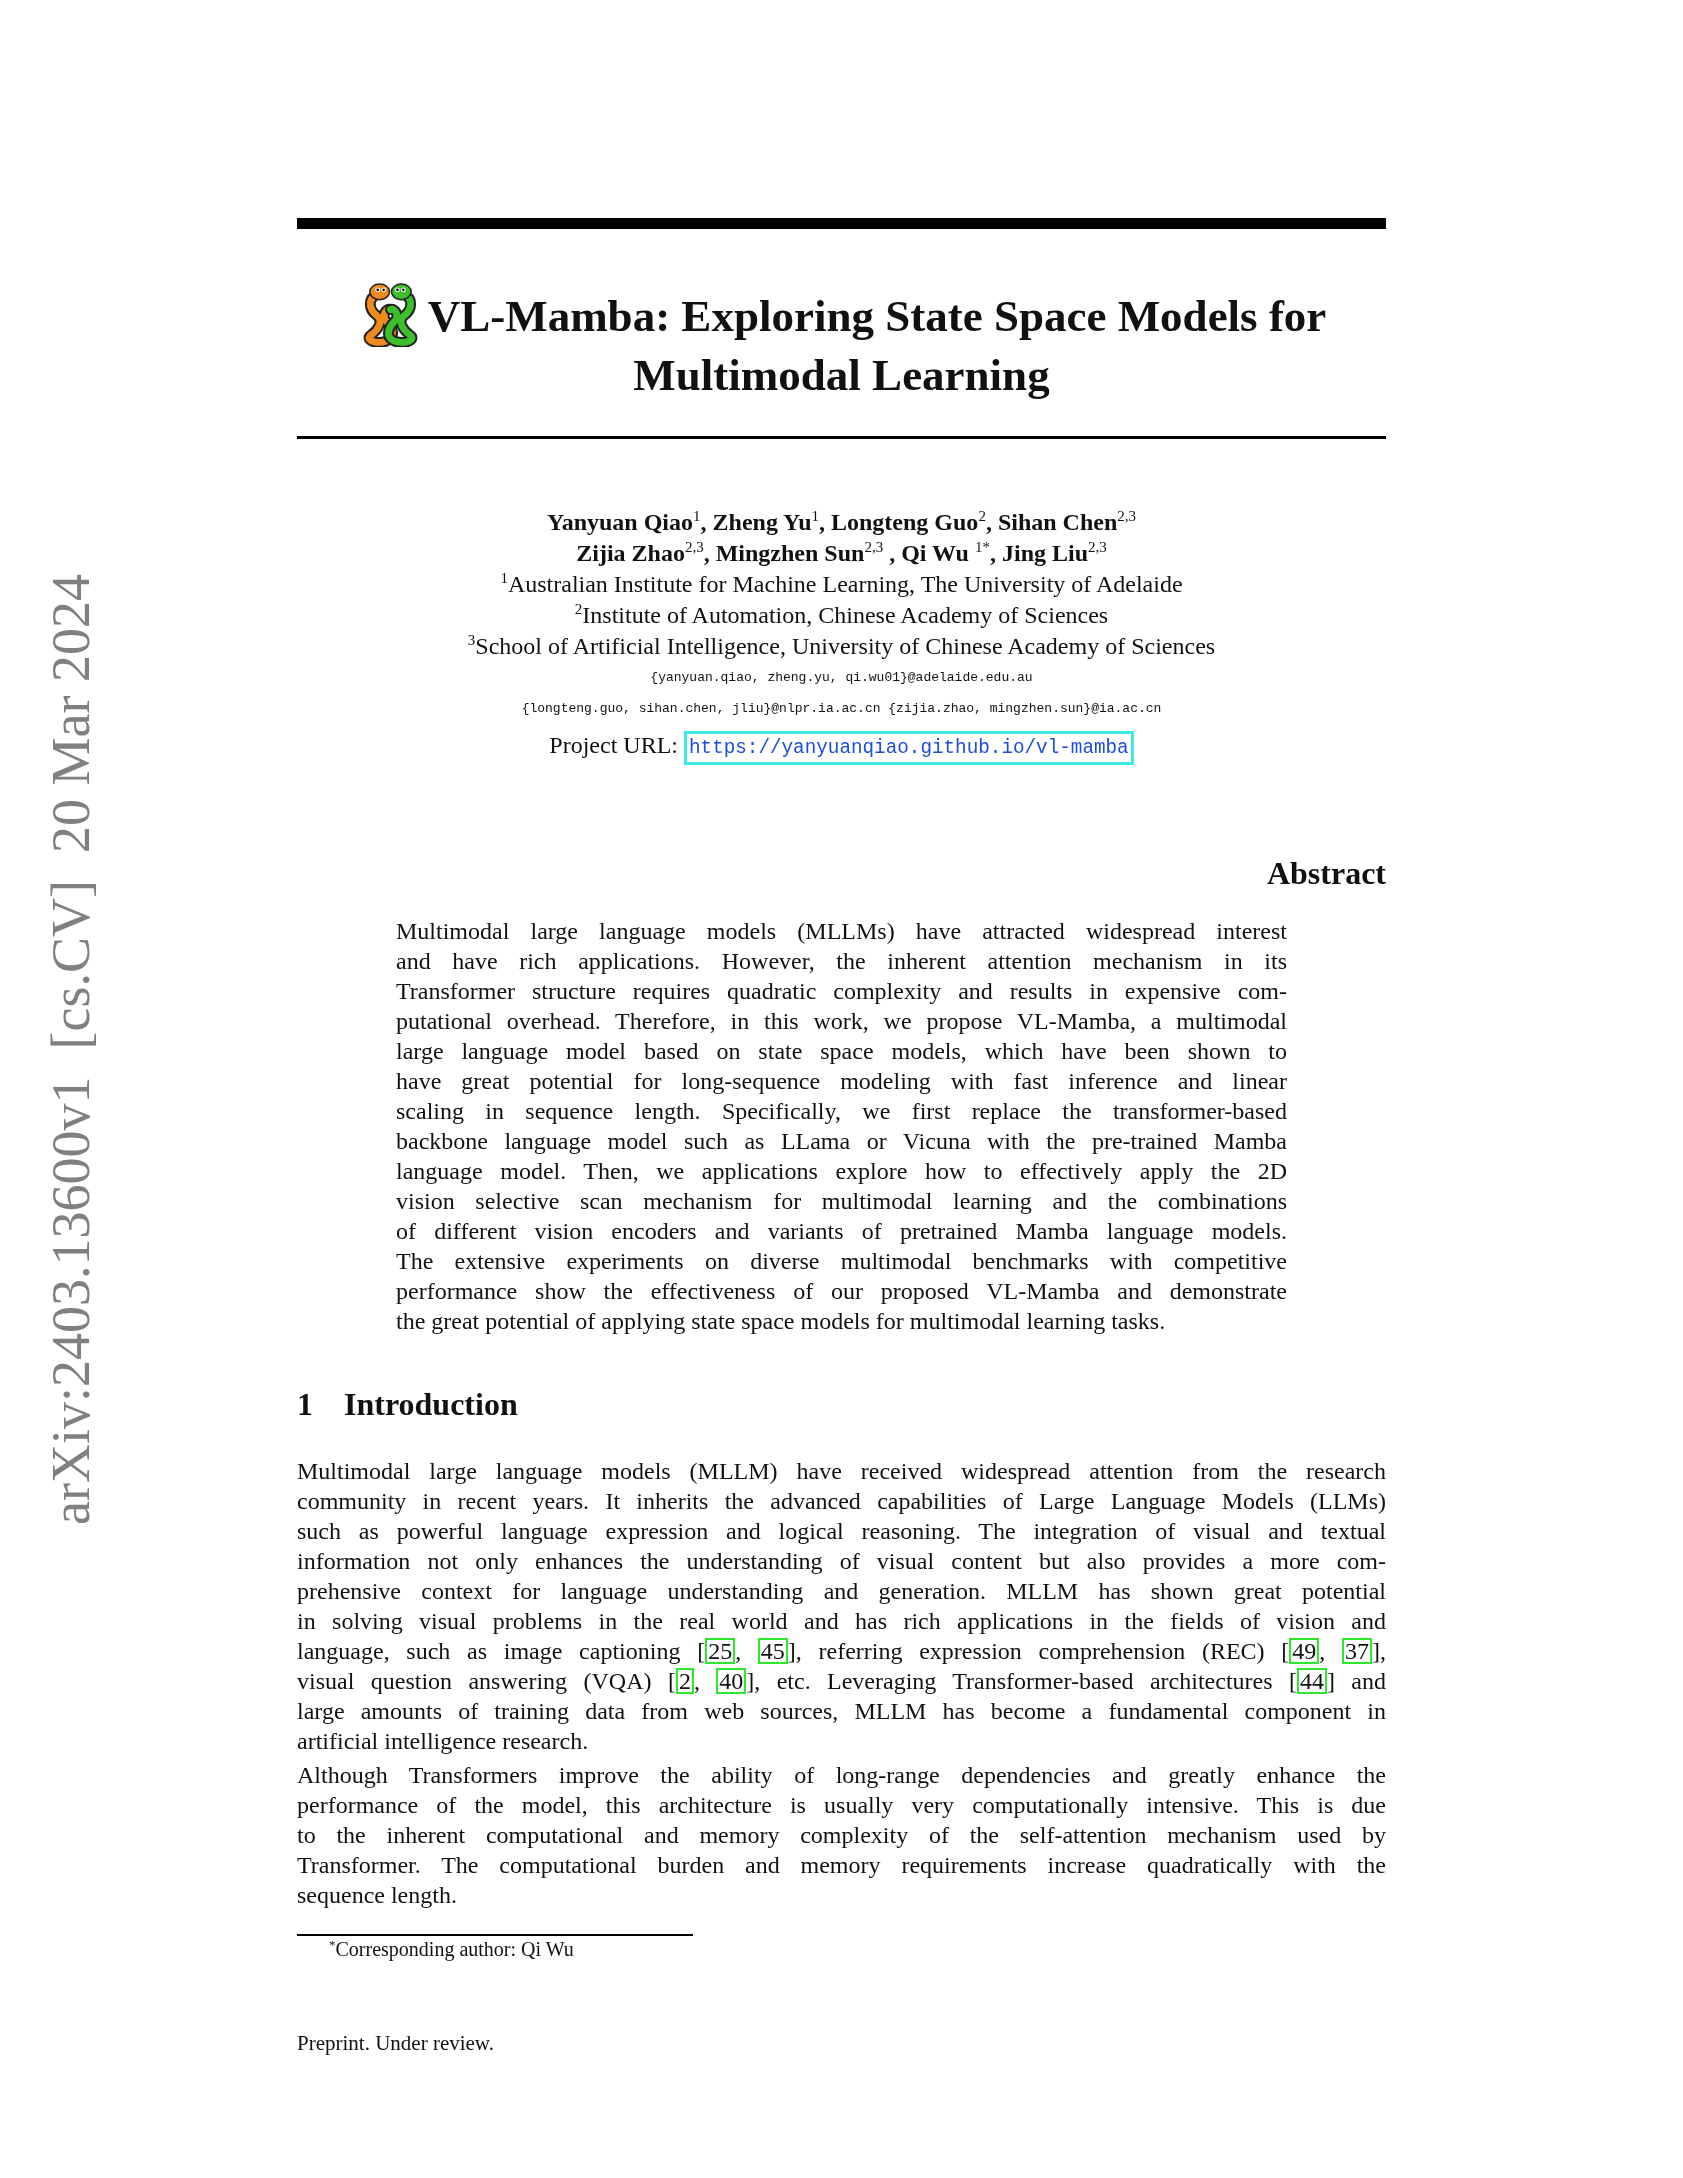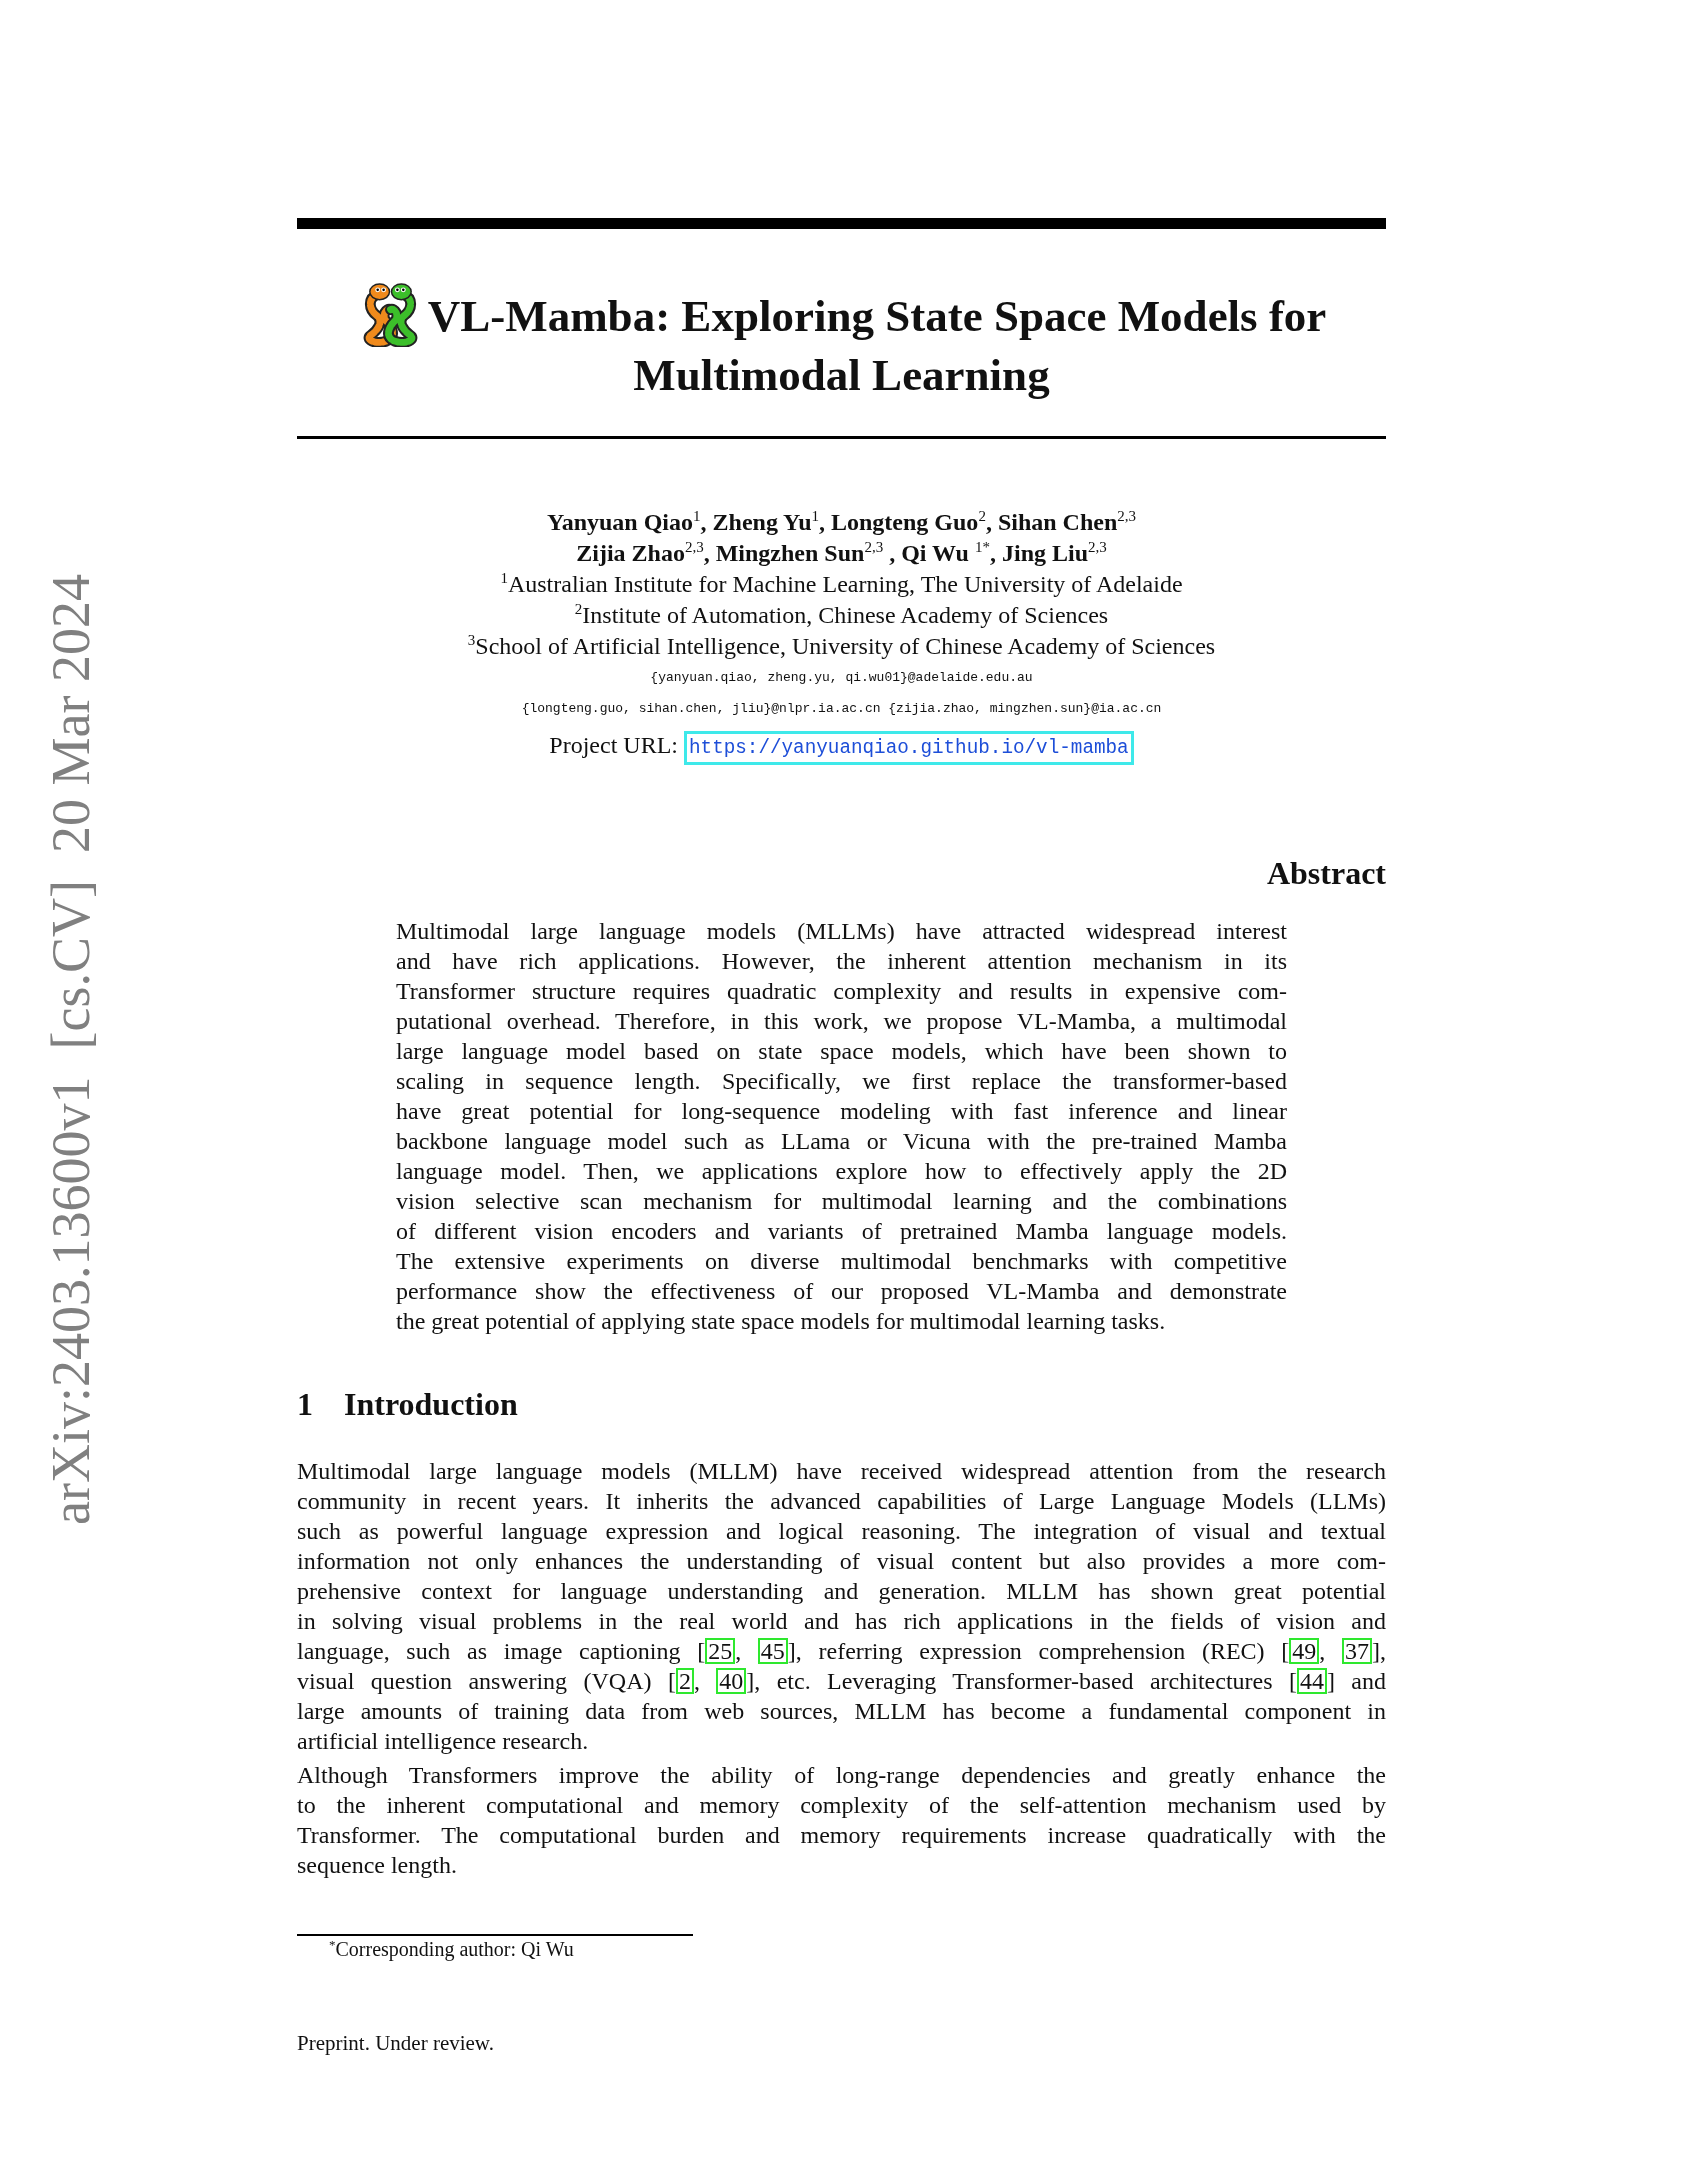--- a/index.html
+++ b/index.html
@@ -109,22 +109,22 @@
 </div>
 
 <div class="abstract-title">Abstract</div>
 
 <div class="abstract-body">
   <span class="ln">Multimodal large language models (MLLMs) have attracted widespread interest</span>
   <span class="ln">and have rich applications.  However, the inherent attention mechanism in its</span>
   <span class="ln">Transformer structure requires quadratic complexity and results in expensive com-</span>
   <span class="ln">putational overhead. Therefore, in this work, we propose VL-Mamba, a multimodal</span>
   <span class="ln">large language model based on state space models, which have been shown to</span>
+  <span class="ln">have great potential for long-sequence modeling with fast inference and linear</span>
   <span class="ln">scaling in sequence length.  Specifically, we first replace the transformer-based</span>
-  <span class="ln">have great potential for long-sequence modeling with fast inference and linear</span>
   <span class="ln">backbone language model such as LLama or Vicuna with the pre-trained Mamba</span>
   <span class="ln">language model.  Then, we applications explore how to effectively apply the 2D</span>
   <span class="ln">vision selective scan mechanism for multimodal learning and the combinations</span>
   <span class="ln">of different vision encoders and variants of pretrained Mamba language models.</span>
   <span class="ln">The extensive experiments on diverse multimodal benchmarks with competitive</span>
   <span class="ln">performance show the effectiveness of our proposed VL-Mamba and demonstrate</span>
   <span class="ln last">the great potential of applying state space models for multimodal learning tasks.</span>
 </div>
 
 <div class="section-title">
@@ -139,20 +139,21 @@
   <span class="ln">prehensive context for language understanding and generation. MLLM has shown great potential</span>
   <span class="ln">in solving visual problems in the real world and has rich applications in the fields of vision and</span>
   <span class="ln"><span>language, such as image captioning [</span><a class="cite">25</a>, <a class="cite">45</a><span>], referring expression comprehension (REC) [</span><a class="cite">49</a>, <a class="cite">37</a><span>],</span></span>
   <span class="ln"><span>visual question answering (VQA) [</span><a class="cite">2</a>, <a class="cite">40</a><span>], etc. Leveraging Transformer-based architectures [</span><a class="cite">44</a><span>] and</span></span>
   <span class="ln">large amounts of training data from web sources, MLLM has become a fundamental component in</span>
   <span class="ln last">artificial intelligence research.</span>
 </div>
 
 <div class="intro p2">
   <span class="ln">Although Transformers improve the ability of long-range dependencies and greatly enhance the</span>
+  <span class="ln">performance of the model, this architecture is usually very computationally intensive. This is due</span>
   <span class="ln">to the inherent computational and memory complexity of the self-attention mechanism used by</span>
   <span class="ln">Transformer. The computational burden and memory requirements increase quadratically with the</span>
   <span class="ln last">sequence length.</span>
 </div>
 
 <div class="footnote-rule"></div>
 <div class="footnote">
   <sup>*</sup><span>Corresponding author: Qi Wu</span>
 </div>
 

